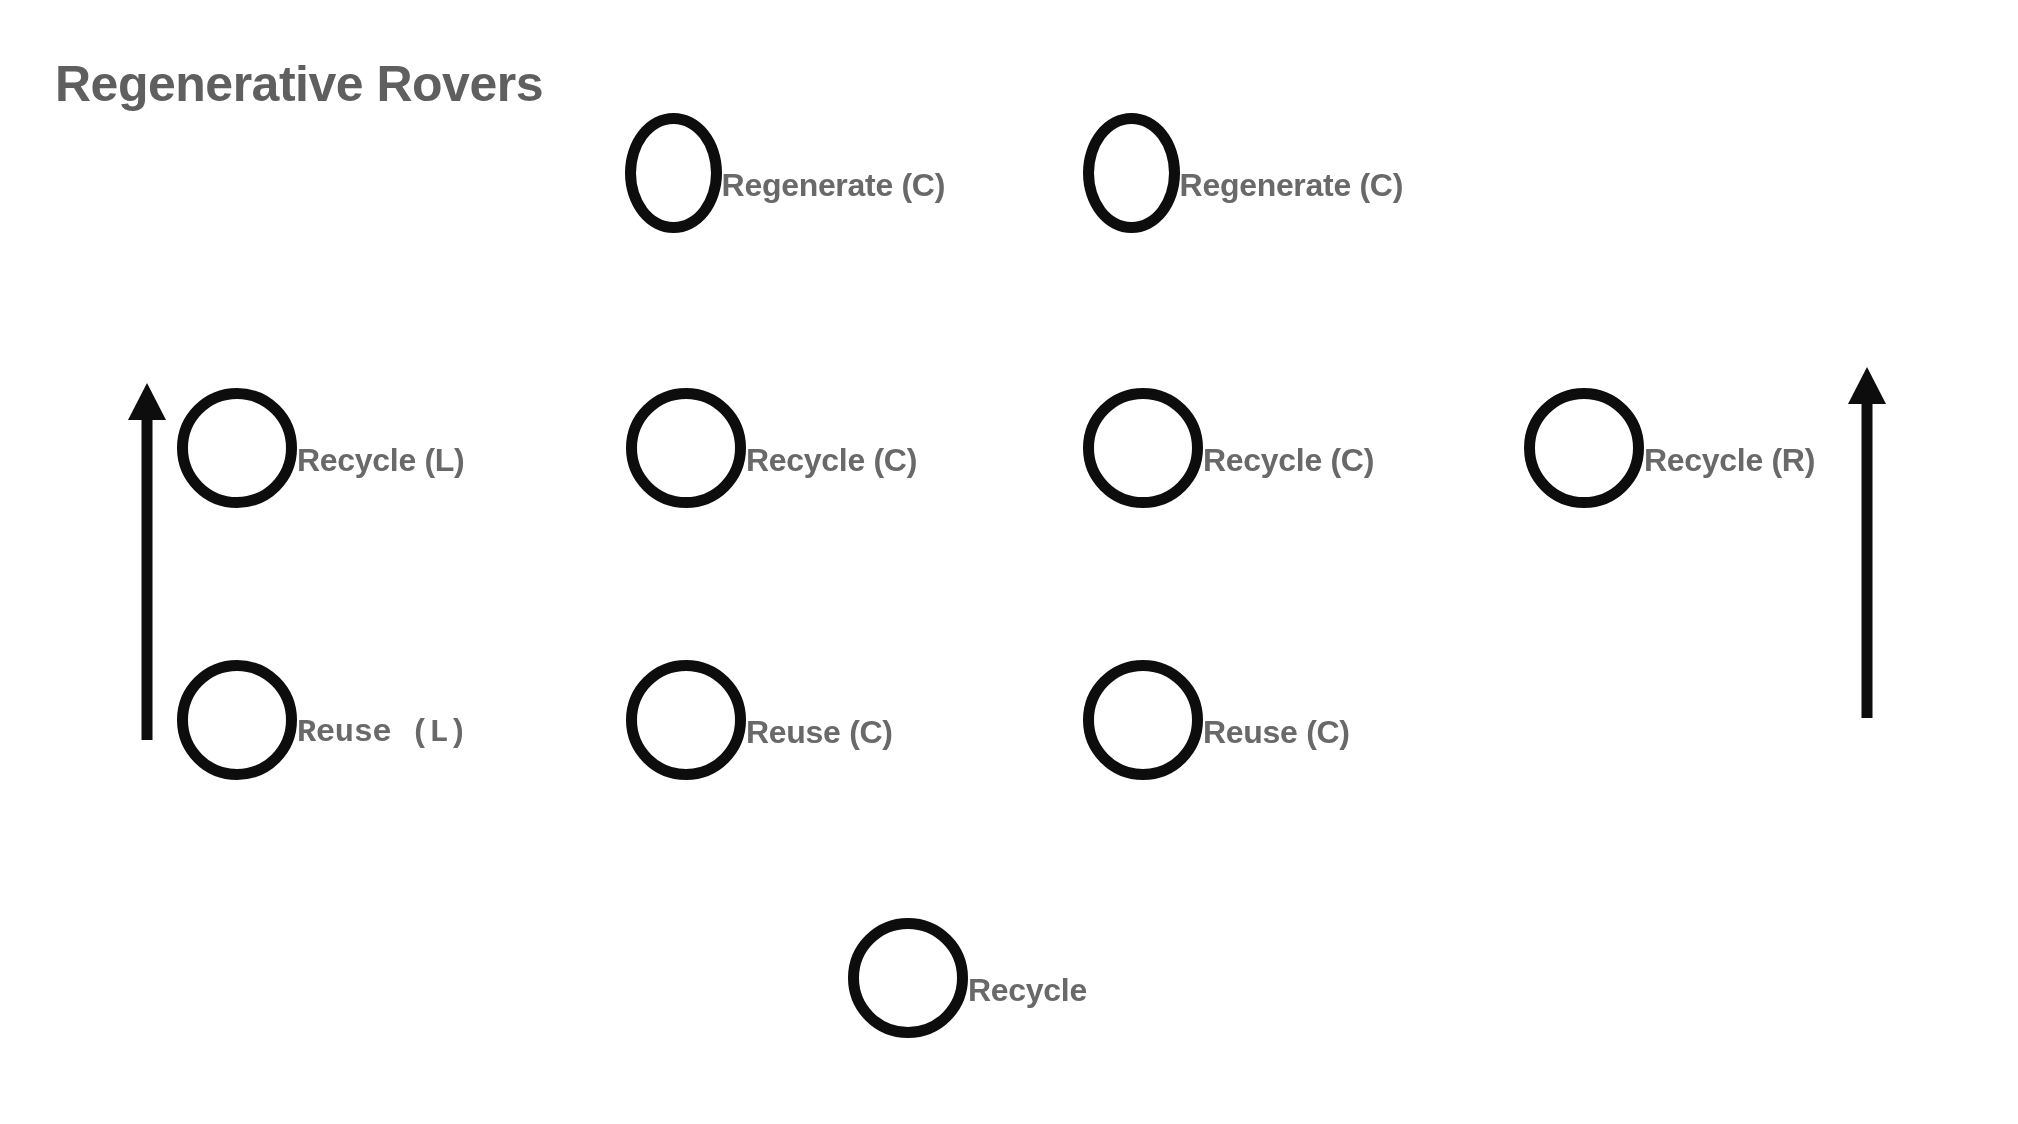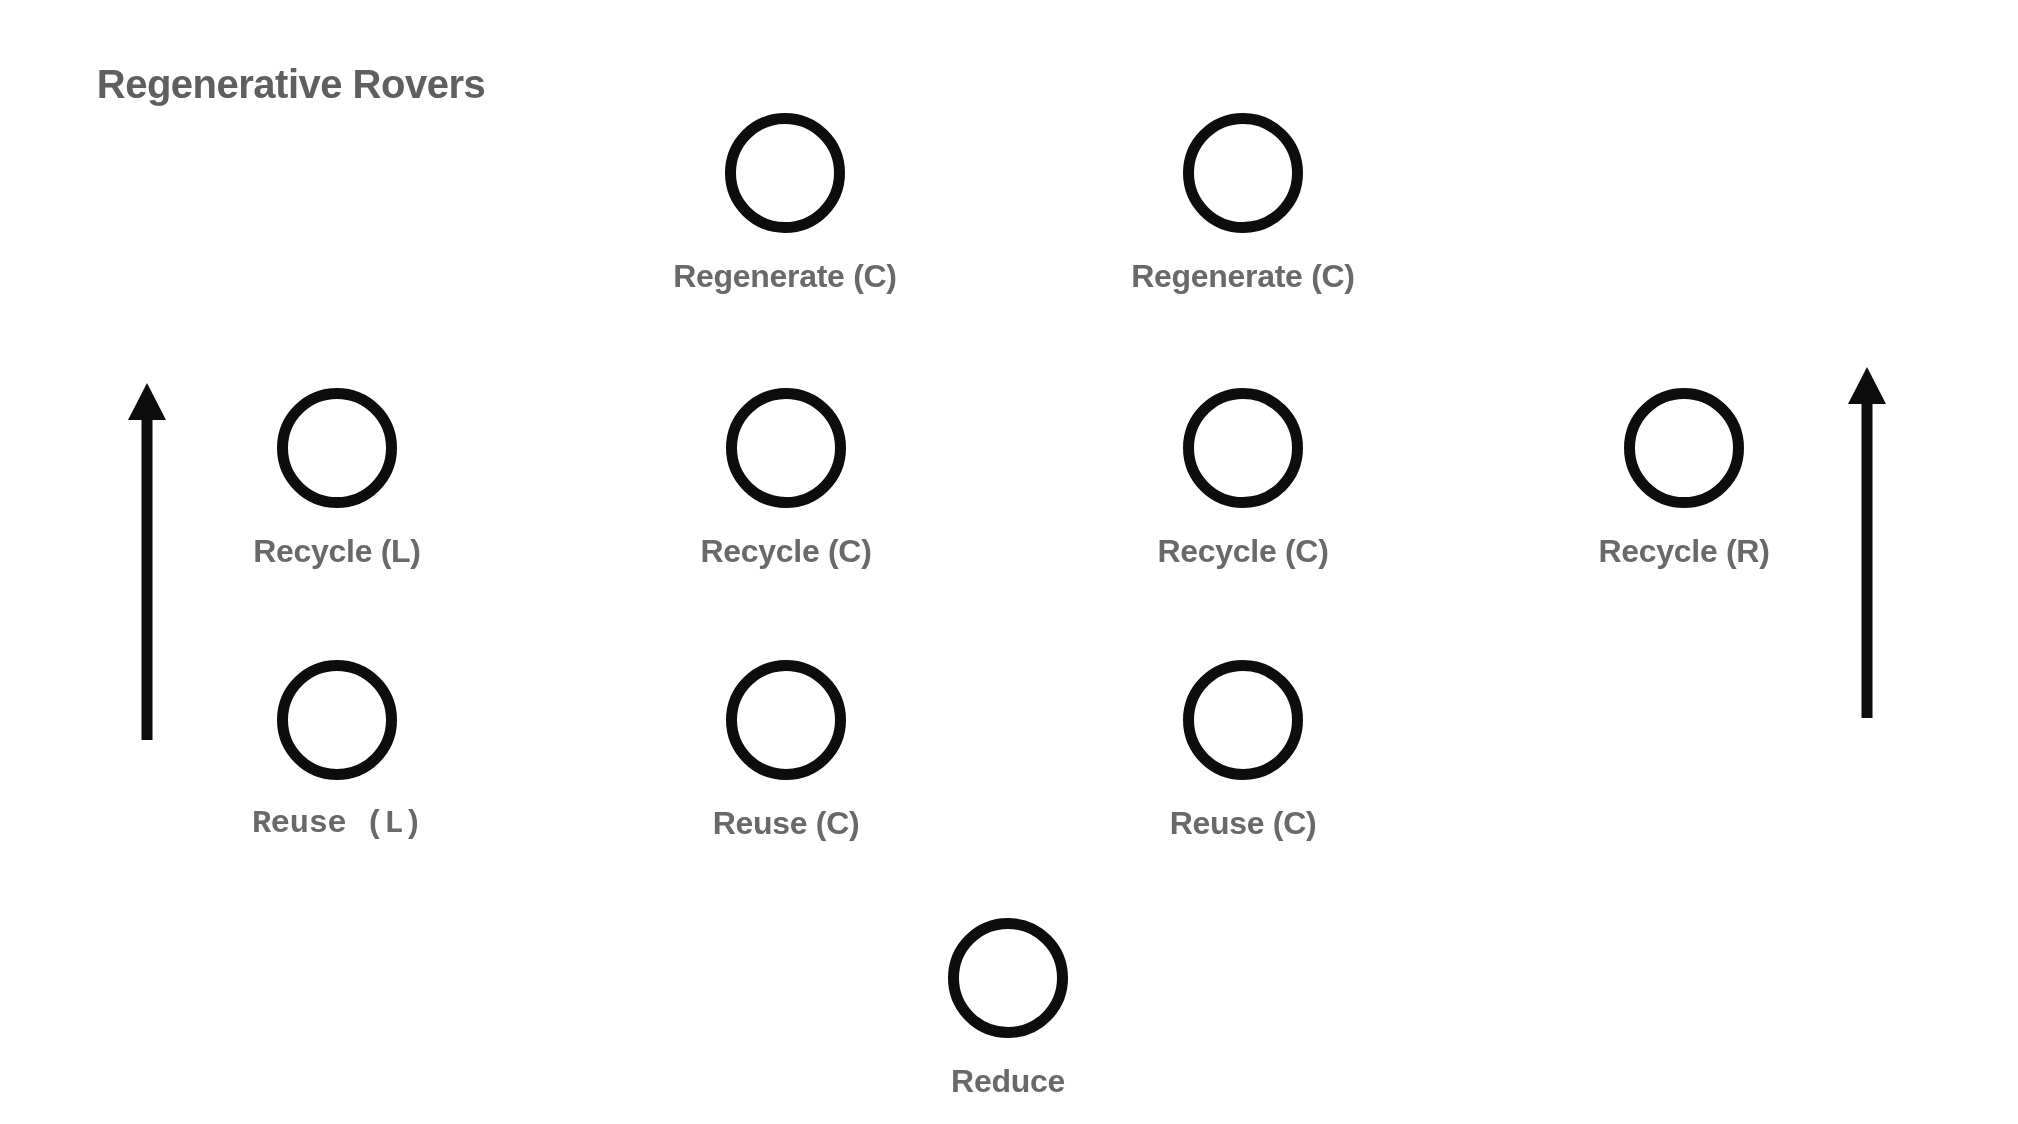--- a/index.html
+++ b/index.html
@@ -10,35 +10,35 @@
   #canvas {
     position: relative;
     width: 2018px;
     height: 1124px;
     background: #ffffff;
     font-family: "Liberation Sans", sans-serif;
     overflow: hidden;
   }
   .title-block {
     position: absolute;
-    left: 41px;
+    left: 49px;
     top: 52px;
     width: 500px;
     text-align: center;
     color: #5f5f5f;
     font-weight: bold;
-    font-size: 40px;
+    font-size: 50px;
     line-height: 64px;
     letter-spacing: -0.5px;
   }
   .player {
     position: absolute;
     width: 320px;
     display: flex;
-    flex-direction: column;
+    flex-direction: row;
     align-items: center;
   }
   .circle {
     width: 120px;
     height: 120px;
     box-sizing: border-box;
     border: 11px solid #0d0d0d;
     border-radius: 50%;
     background: #ffffff;
   }
@@ -115,16 +115,16 @@
     <div class="circle"></div>
     <div class="player-label">Reuse (C)</div>
   </div>
   <div class="player" style="left:1083px; top:660px;">
     <div class="circle"></div>
     <div class="player-label">Reuse (C)</div>
   </div>
 
   <div class="player" style="left:848px; top:918px;">
     <div class="circle"></div>
-    <div class="player-label">Reduce</div>
+    <div class="player-label">Recycle</div>
   </div>
 
 </div>
 
 </body></html>

